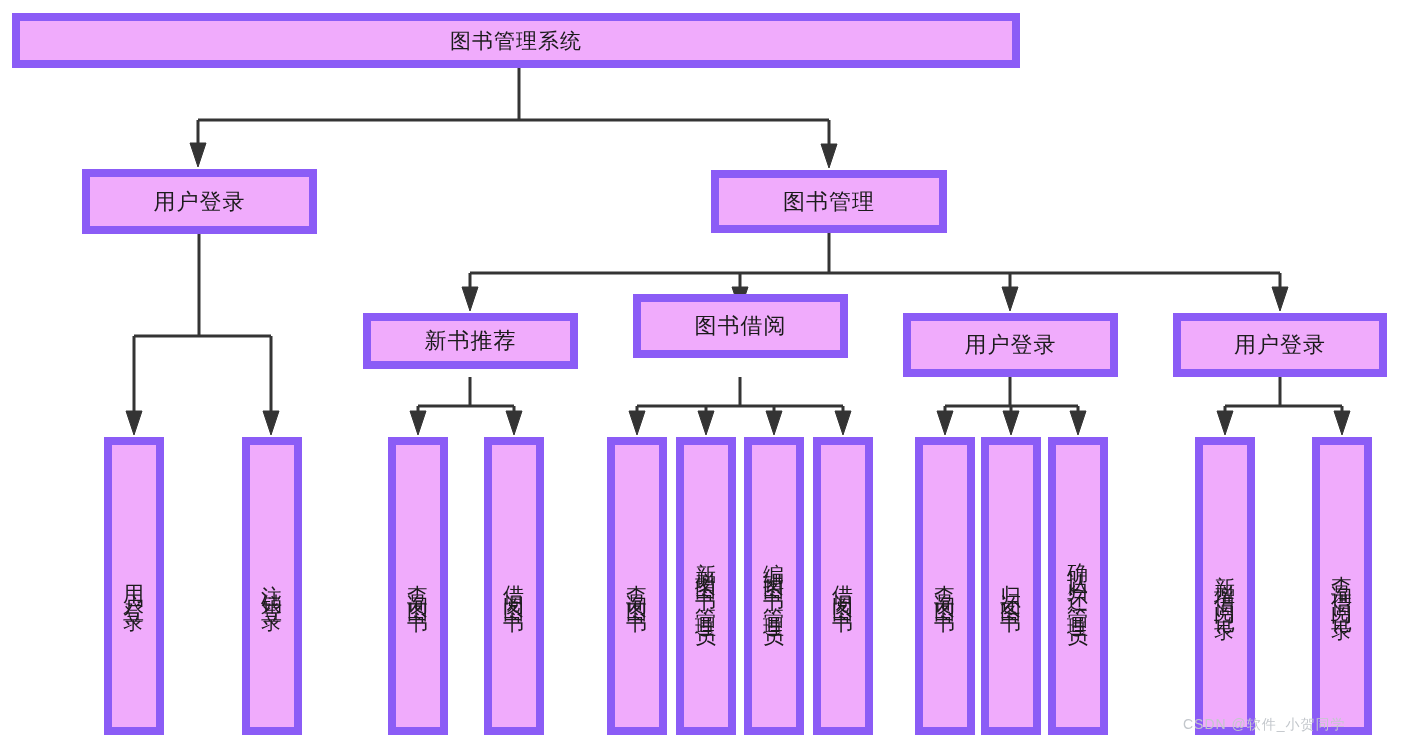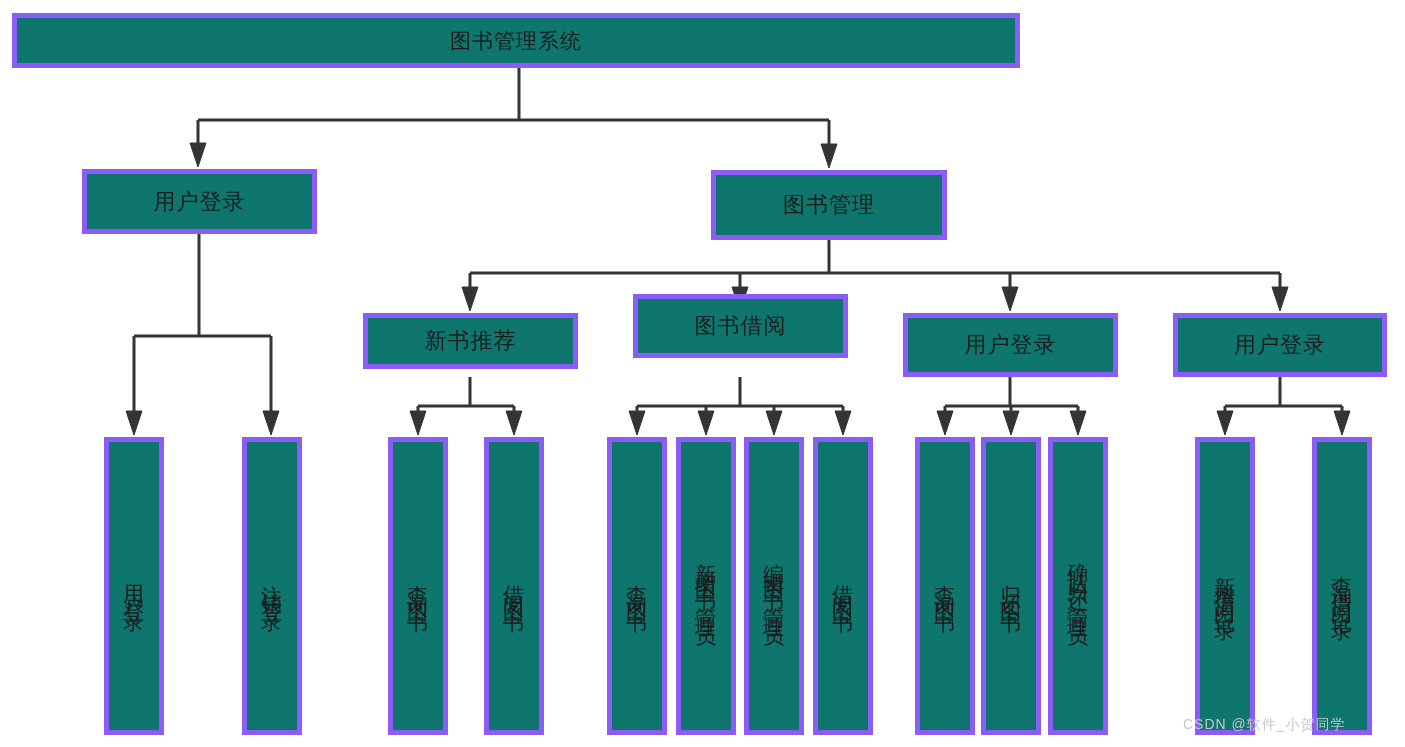--- a/index.html
+++ b/index.html
@@ -4,21 +4,21 @@
 <style>
   html,body{margin:0;padding:0;background:#ffffff;}
   .canvas{
     position:relative;width:1405px;height:747px;background:#ffffff;
     font-family:"Liberation Sans","DejaVu Sans",sans-serif;overflow:hidden;
   }
   .connectors{position:absolute;left:0;top:0;z-index:1;}
   .connectors path{fill:none;stroke:#343434;stroke-width:3;}
   .connectors polygon{fill:#343434;stroke:#343434;}
   .node{
-    position:absolute;box-sizing:border-box;border:5px solid #8b5cf6;background:#0f766e;
+    position:absolute;box-sizing:border-box;border:8px solid #8b5cf6;background:#f0abfc;
     display:flex;align-items:center;justify-content:center;color:#1b1b1b;z-index:2;
   }
   .hlabel{font-size:22px;letter-spacing:1px;white-space:nowrap;}
   .root .hlabel{font-size:21px;}
   .leaf span{
     writing-mode:vertical-rl;text-orientation:mixed;
     font-size:21px;letter-spacing:9px;line-height:1;white-space:nowrap;
   }
   .watermark{
     position:absolute;left:1183px;top:716px;z-index:10;
@@ -66,21 +66,21 @@
     <polygon points="1334,411 1350,411 1342,435"></polygon>
   </svg>
 
   <div class="node root" style="left:12px;top:13px;width:1008px;height:55px">
     <span class="hlabel">图书管理系统</span>
   </div>
 
   <div class="node" style="left:82px;top:169px;width:235px;height:65px">
     <span class="hlabel">用户登录</span>
   </div>
-  <div class="node" style="left:711px;top:170px;width:236px;height:70px">
+  <div class="node" style="left:711px;top:170px;width:236px;height:63px">
     <span class="hlabel">图书管理</span>
   </div>
 
   <div class="node" style="left:363px;top:313px;width:215px;height:56px">
     <span class="hlabel">新书推荐</span>
   </div>
   <div class="node" style="left:633px;top:294px;width:215px;height:64px">
     <span class="hlabel">图书借阅</span>
   </div>
   <div class="node" style="left:903px;top:313px;width:215px;height:64px">

